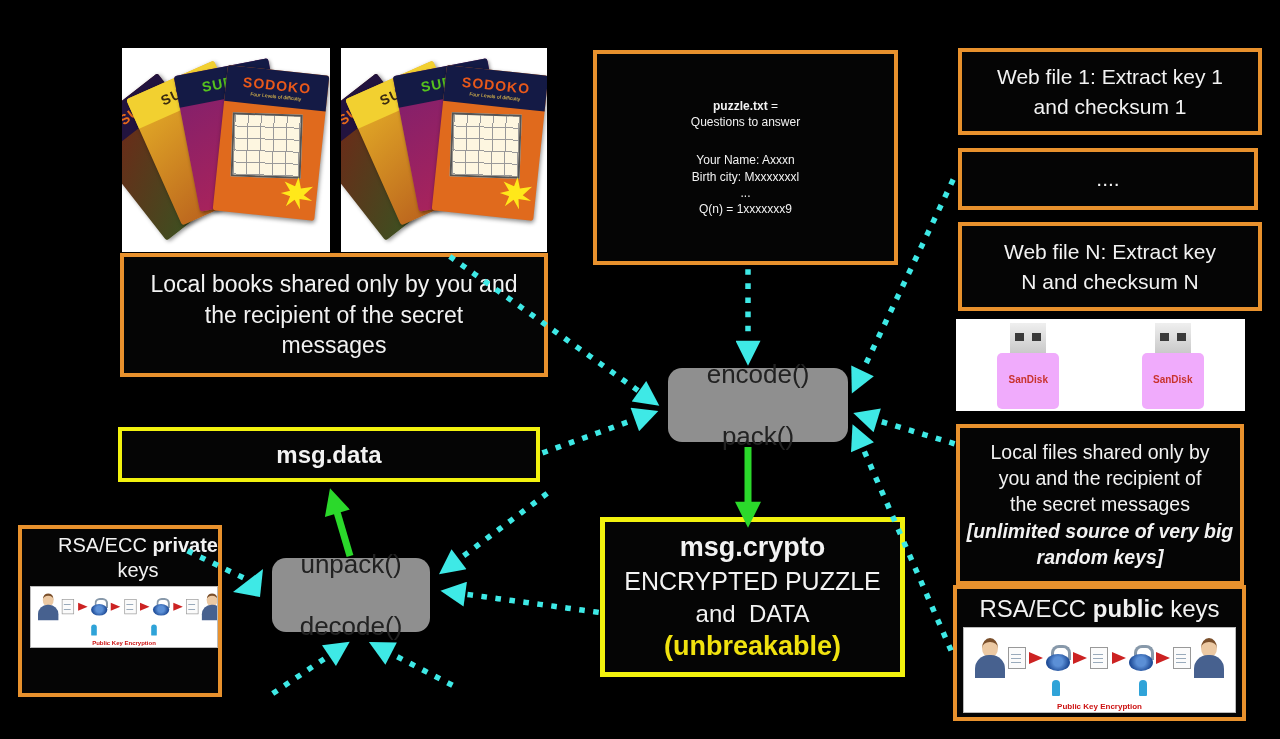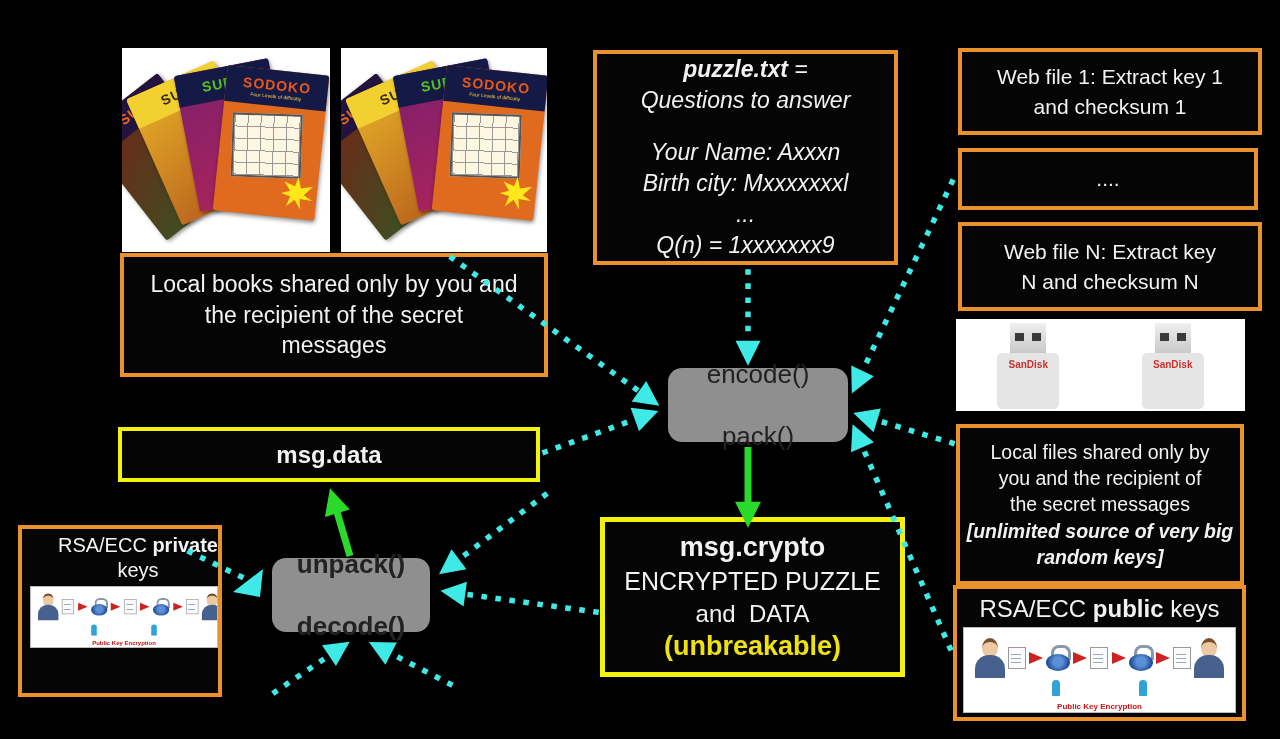--- a/index.html
+++ b/index.html
@@ -31,22 +31,22 @@
         repeating-linear-gradient(0deg,#999 0 1px,transparent 1px 12px),
         repeating-linear-gradient(90deg,#999 0 1px,transparent 1px 13px),#fdf6e0;
         border:2px solid #555;transform:rotate(-4deg);}
   .burst{position:absolute;right:4px;bottom:10px;width:32px;height:32px;background:#ffe81a;
          clip-path:polygon(50% 0,61% 35%,98% 25%,72% 55%,100% 70%,60% 68%,65% 100%,45% 72%,20% 95%,30% 62%,0 55%,28% 45%,8% 18%,42% 30%);}
   
   .usb{position:relative;width:70px;height:86px;}
   .usb .plug{position:absolute;left:17px;top:0;width:36px;height:30px;background:linear-gradient(#efefef,#c9c9c9);}
   .usb .plug i{position:absolute;top:10px;width:9px;height:8px;background:#3a3a3a;}
   .usb .plug i.s1{left:5px;} .usb .plug i.s2{right:5px;}
-  .usb .bod{position:absolute;left:4px;top:30px;width:62px;height:56px;background:#e5e5e5;border-radius:5px;
-            display:flex;justify-content:center;padding-top:6px;box-sizing:border-box;}
+  .usb .bod{position:absolute;left:4px;top:30px;width:62px;height:56px;background:#f0abfc;border-radius:5px;
+            display:flex;justify-content:center;padding-top:21px;box-sizing:border-box;}
   .usb .bod span{color:#c8332e;font-size:10px;font-weight:700;}
   
   .pke{position:relative;background:#fff;border:1px solid #bbb;box-sizing:border-box;overflow:hidden;}
   .pke .row{position:absolute;left:4%;right:4%;top:8%;height:55%;display:flex;align-items:center;justify-content:space-between;}
   .person{width:30px;height:40px;position:relative;flex:0 0 auto;}
   .person .head{position:absolute;left:7px;top:0;width:16px;height:16px;border-radius:50%;background:#ecc9a3;border-top:4px solid #7a4f2b;}
   .person .torso{position:absolute;left:0;top:17px;width:30px;height:23px;border-radius:14px 14px 0 0;background:#47618f;}
   .doc{width:16px;height:20px;background:#fbfbfb;border:1px solid #999;position:relative;flex:0 0 auto;}
   .doc::after{content:"";position:absolute;left:2px;top:3px;width:10px;height:12px;
               background:repeating-linear-gradient(0deg,#9ab 0 1px,transparent 1px 4px);}
@@ -120,21 +120,21 @@
       </div>
     </div>
   </div>
 
   <div class="abs obox" style="left:120px;top:253px;width:428px;height:124px;font-size:23px;line-height:1.33;">
     <span class="line">Local books shared only by you and</span>
     <span class="line">the recipient of the secret</span>
     <span class="line">messages</span>
   </div>
 
-  <div class="abs obox" style="left:593px;top:50px;width:305px;height:215px;font-size:23px;line-height:1.35;font-style:italic;">
+  <div class="abs obox" style="left:593px;top:50px;width:305px;height:215px;font-size:12px;line-height:1.35;">
     <span class="line"><span class="b">puzzle.txt</span><span> =</span></span>
     <span class="line">Questions to answer</span>
     <span class="line" style="height:22px;"></span>
     <span class="line">Your Name: Axxxn</span>
     <span class="line">Birth city: Mxxxxxxxl</span>
     <span class="line">...</span>
     <span class="line">Q(n) = 1xxxxxxx9</span>
   </div>
 
   <div class="abs obox" style="left:958px;top:48px;width:304px;height:87px;font-size:21px;line-height:1.4;">
@@ -256,21 +256,21 @@
           <div class="key" style="transform:scale(.7);"></div>
         </div>
       <div class="cap" style="font-size:6px;">Public Key Encryption</div>
     </div>
   </div>
 
   <div class="abs gbox" style="left:668px;top:368px;width:180px;height:74px;">
     <span class="line">encode()</span>
     <span class="line">pack()</span>
   </div>
-  <div class="abs gbox" style="left:272px;top:558px;width:158px;height:74px;font-weight:bold;">
+  <div class="abs gbox" style="left:272px;top:558px;width:158px;height:74px;">
     <span class="line">unpack()</span>
     <span class="line">decode()</span>
   </div>
 
   <div class="abs ybox" style="left:600px;top:517px;width:305px;height:160px;border-width:5px;line-height:1.3;align-items:center;">
     <span class="line b" style="font-size:27px;">msg.crypto</span>
     <span class="line" style="font-size:25px;">ENCRYPTED PUZZLE</span>
     <span class="line" style="font-size:24px;white-space:pre;">and  DATA</span>
     <span class="line b" style="font-size:27px;color:#f0e20f;">(unbreakable)</span>
   </div>

